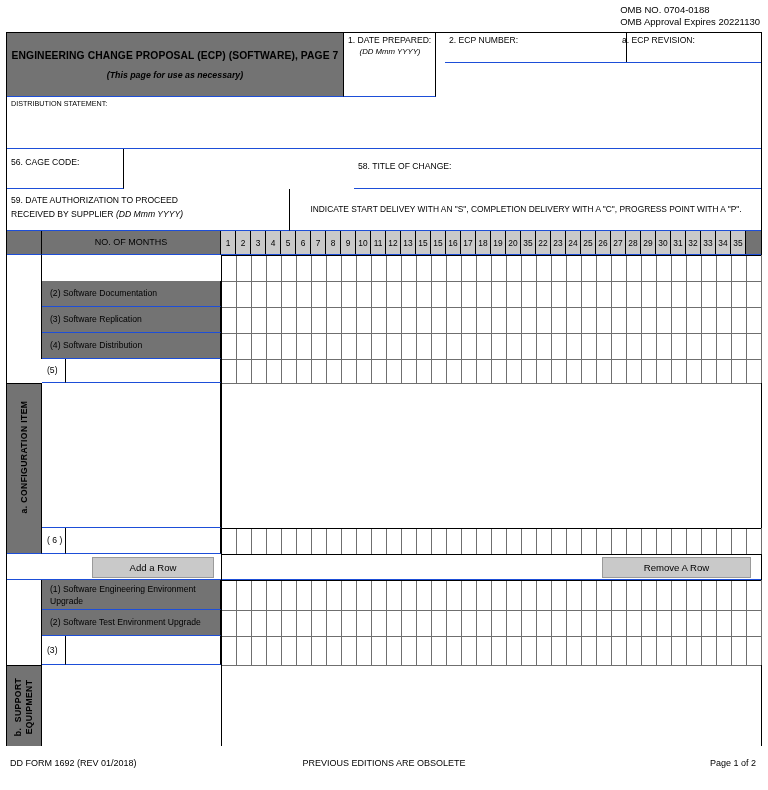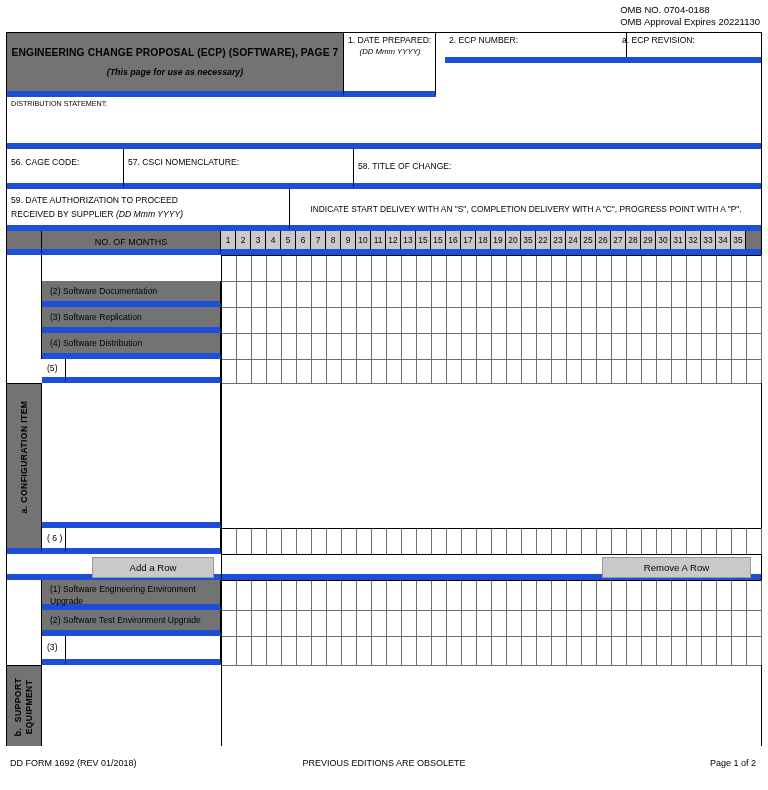--- a/index.html
+++ b/index.html
@@ -14,21 +14,21 @@
   
   .omb{position:absolute;right:8px;top:4px;text-align:left;font-size:9.5px;line-height:12px;}
   .omb div{white-space:nowrap;}
 
   
   .frame{position:absolute;left:6px;top:32px;width:756px;height:714px;border:1.2px solid #000;box-sizing:border-box;}
 
   .cell{position:absolute;box-sizing:border-box;}
   .bd-r{border-right:1px solid #000;}
   .bd-t{border-top:1px solid #000;}
-  .bd-b{border-bottom:6px solid #1d4ed8;}
+  .bd-b{border-bottom:1px solid #1d4ed8;}
   .gray{background:#737373;}
 
   .lbl{font-size:8.6px;line-height:11px;padding:2px 3px 0 4px;}
   .lbl-sm{font-size:7.2px;line-height:9px;padding:2px 3px 0 4px;}
 
   
   .titleblock{display:flex;flex-direction:column;align-items:center;justify-content:center;height:100%;}
   .titleblock .t1{font-size:10.3px;font-weight:bold;letter-spacing:.1px;text-align:center;}
   .titleblock .t2{font-size:8.8px;font-weight:bold;font-style:italic;margin-top:9px;text-align:center;}
 
@@ -95,23 +95,20 @@
       <div class="lbl">a.  ECP REVISION:</div>
     </div>
 
 
     <div class="cell bd-b" style="left:0;top:64px;width:754px;height:52px;">
       <div class="lbl-sm">DISTRIBUTION STATEMENT:</div>
     </div>
 
     <div class="cell bd-b bd-r" style="left:0;top:116px;width:117px;height:40px;">
       <div class="lbl" style="padding-top:8px;">56. CAGE CODE:</div>
-    </div>
-    <div class="cell bd-b bd-r" style="left:117px;top:116px;width:230px;height:40px;">
-      <div class="lbl" style="padding-top:8px;">57. CSCI NOMENCLATURE:</div>
     </div>
     <div class="cell bd-b" style="left:347px;top:116px;width:407px;height:40px;">
       <div class="lbl" style="padding-top:12px;">58. TITLE OF CHANGE:</div>
     </div>
 
     <div class="cell bd-b bd-r" style="left:0;top:156px;width:283px;height:42px;">
       <div class="lbl" style="padding-top:6px;">59. DATE AUTHORIZATION TO PROCEED</div>
       <div class="lbl" style="padding-top:3px;"><span>RECEIVED BY SUPPLIER </span><span class="ital">(DD Mmm YYYY)</span></div>
     </div>
     <div class="cell bd-b" style="left:283px;top:156px;width:471px;height:42px;">

